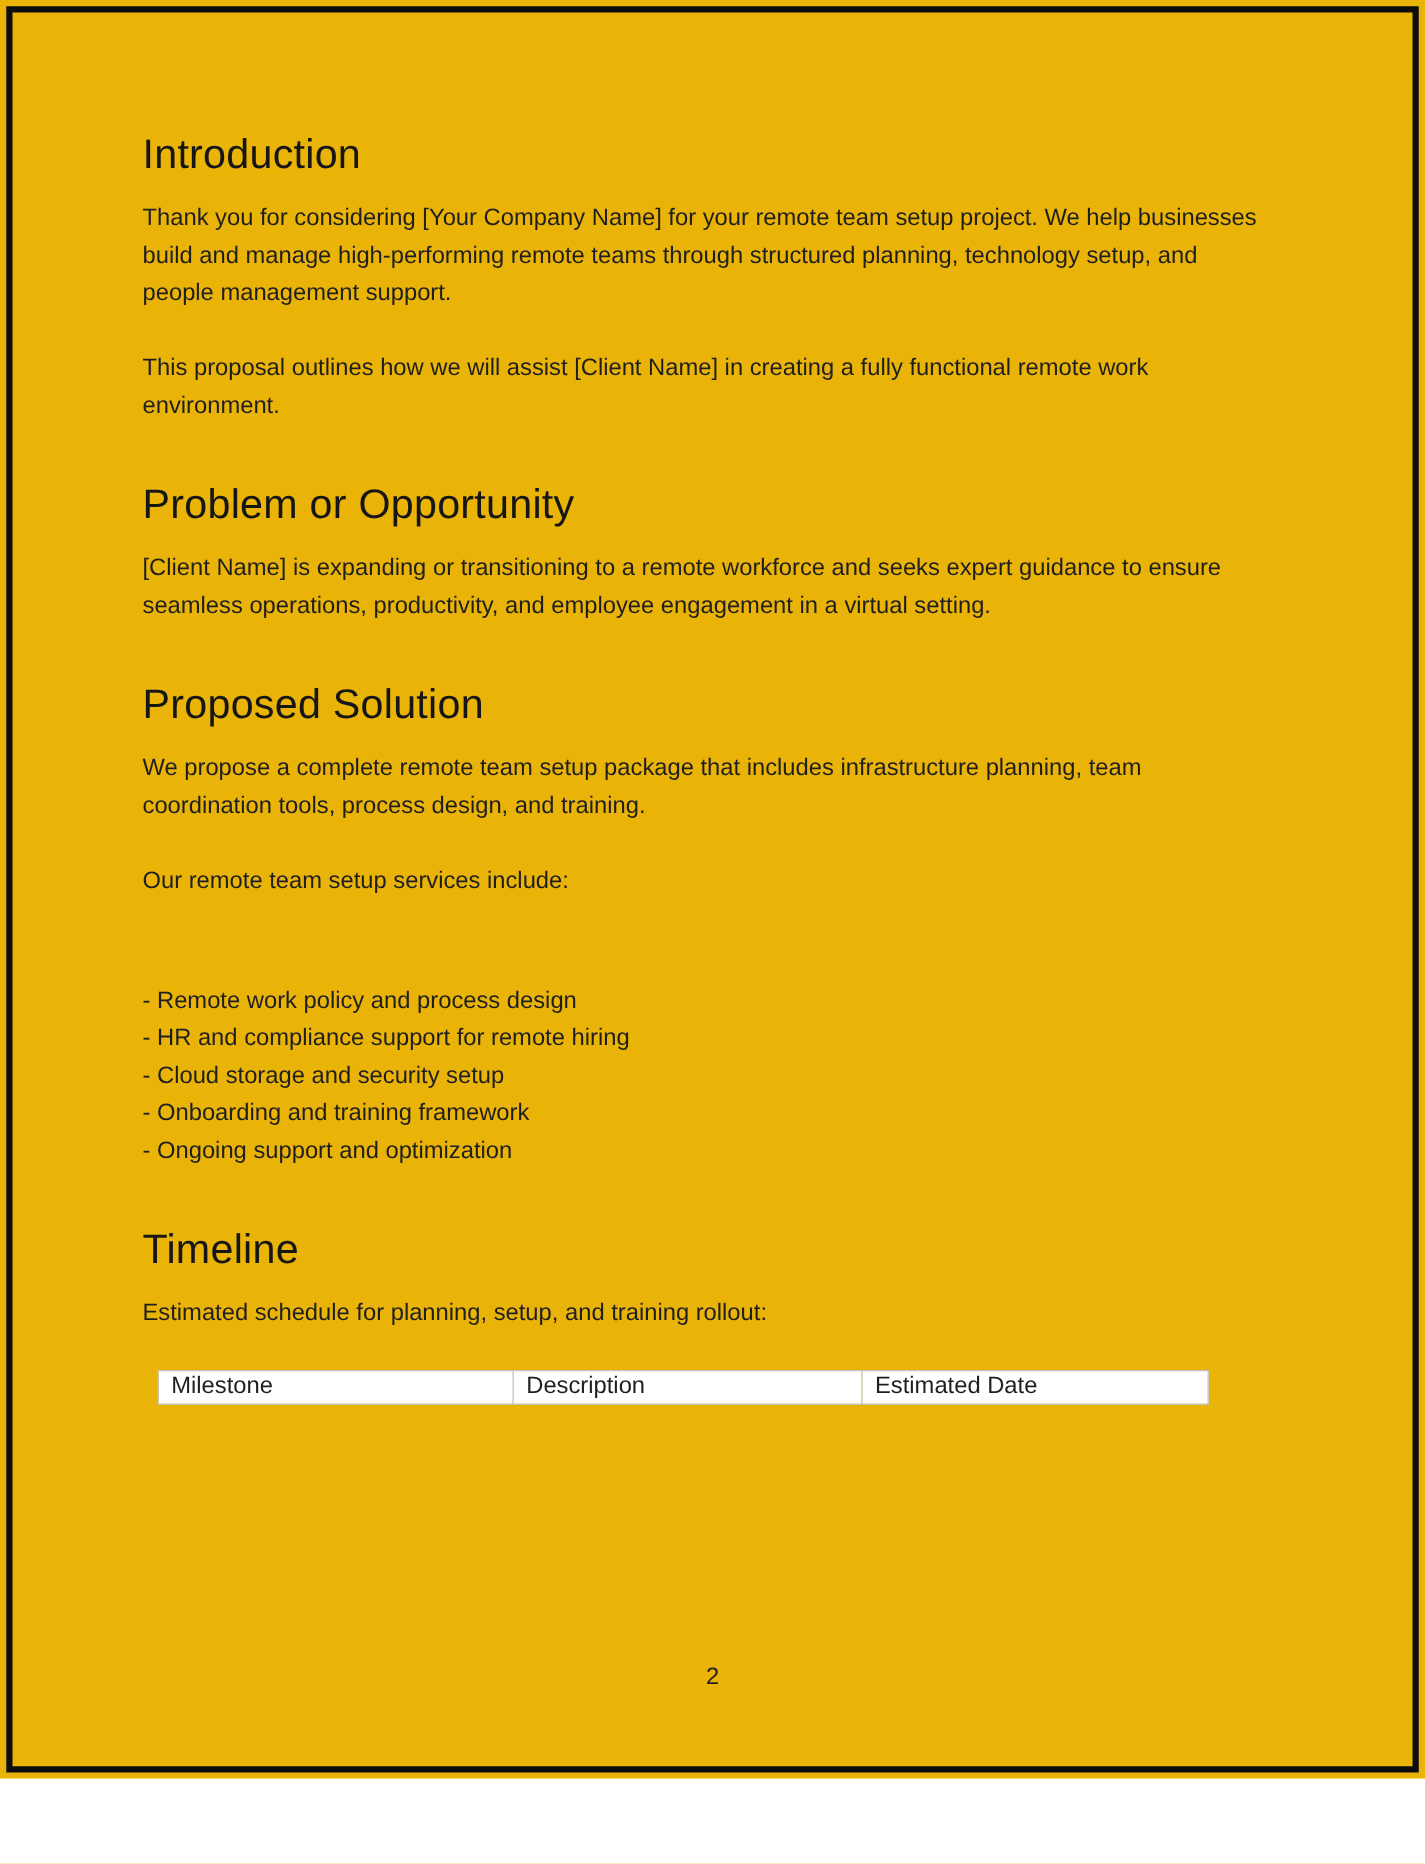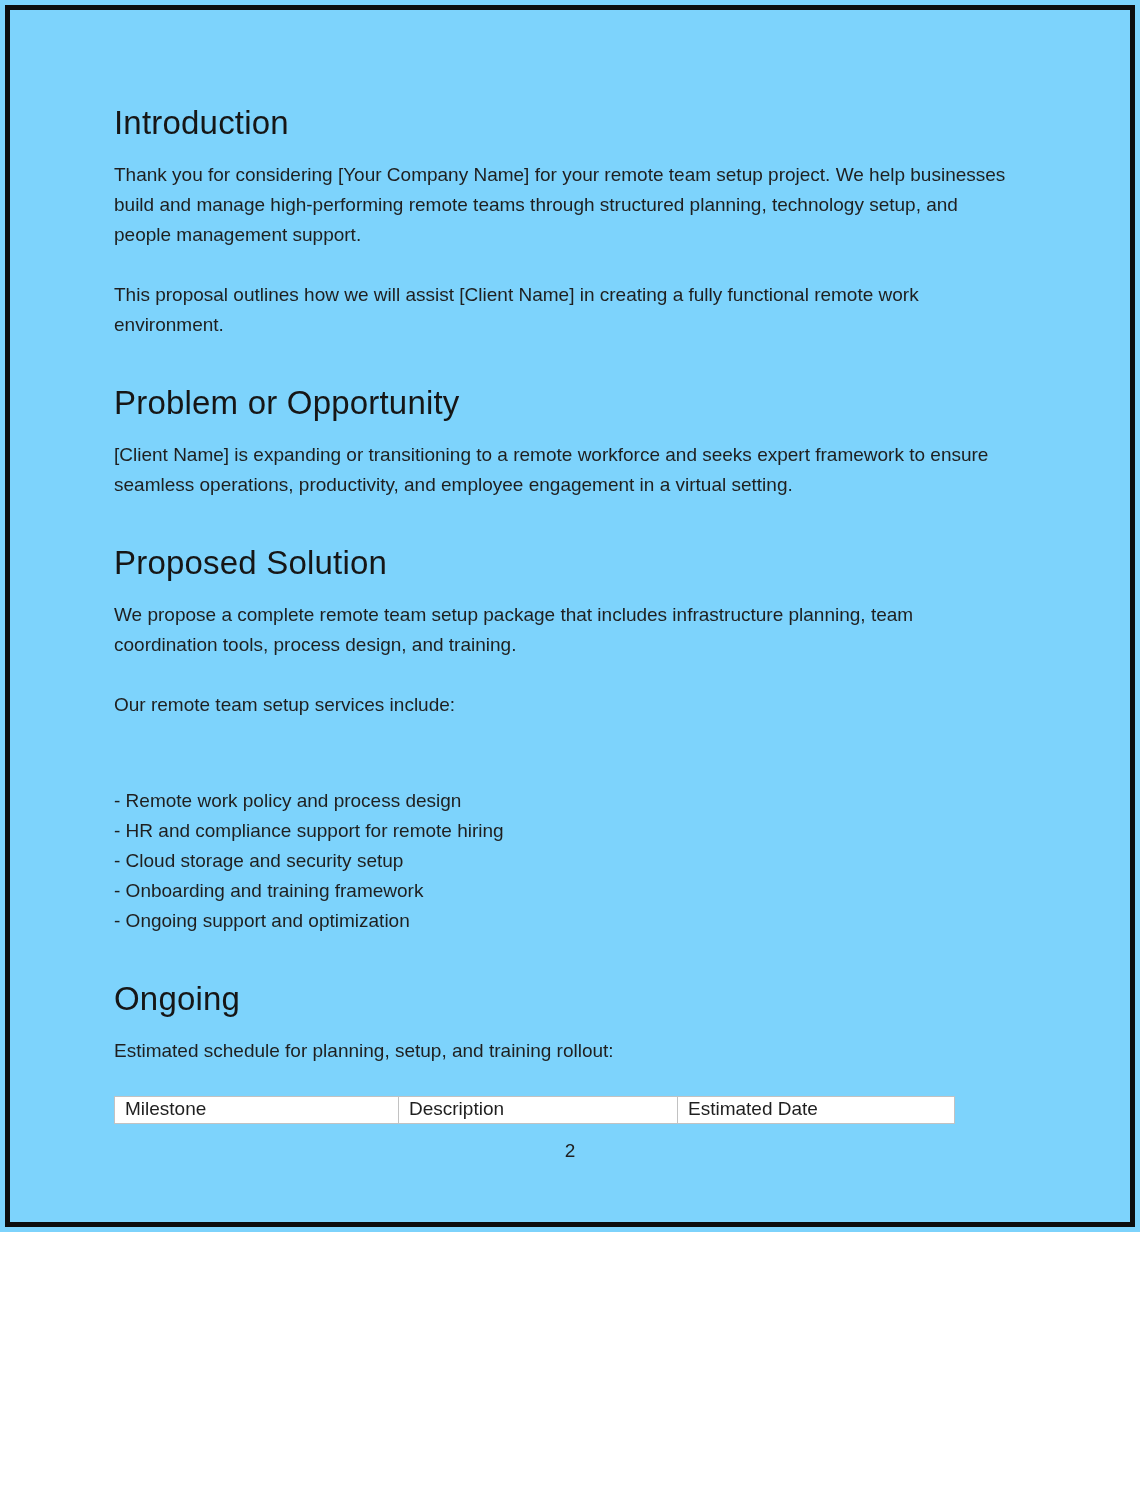--- a/index.html
+++ b/index.html
@@ -2,22 +2,22 @@
 <html><head>
 <meta charset="utf-8">
 <style>
   * { box-sizing: border-box; }
   html, body { margin: 0; padding: 0; background: #ffffff; }
   body { font-family: "Liberation Sans", sans-serif; color: #1f1f1f; }
 
   .page {
     position: relative;
     width: 1140px;
-    height: 1232px;
-    background: #7dd3fc;
+    height: 1423px;
+    background: #eab308;
     overflow: hidden;
   }
 
   .frame {
     position: absolute;
     top: 5px; left: 5px; right: 5px; bottom: 5px;
     border: 5px solid #0d0d0d;
     pointer-events: none;
   }
 
@@ -51,20 +51,21 @@
     color: #1f1f1f;
   }
 
   .spacer-line { height: 30px; }
 
   table.milestones {
     border-collapse: collapse;
     margin-top: 26px;
     width: 840px;
     table-layout: fixed;
+    margin-left: 12px;
   }
   table.milestones td {
     border: 1.5px solid #c2c2c2;
     height: 25px;
     padding: 1px 6px 3px 10px;
     font-size: 19px;
     color: #1f1f1f;
     vertical-align: middle;
     background: #ffffff;
   }
@@ -90,42 +91,42 @@
   <div class="content">
 
     <section>
       <h1 class="doc-heading first">Introduction</h1>
       <p class="body-par">Thank you for considering [Your Company Name] for your remote team setup project. We help businesses build and manage high-performing remote teams through structured planning, technology setup, and people management support.</p>
       <p class="body-par">This proposal outlines how we will assist [Client Name] in creating a fully functional remote work environment.</p>
     </section>
 
     <section>
       <h1 class="doc-heading">Problem or Opportunity</h1>
-      <p class="body-par">[Client Name] is expanding or transitioning to a remote workforce and seeks expert framework to ensure seamless operations, productivity, and employee engagement in a virtual setting.</p>
+      <p class="body-par">[Client Name] is expanding or transitioning to a remote workforce and seeks expert guidance to ensure seamless operations, productivity, and employee engagement in a virtual setting.</p>
     </section>
 
     <section>
       <h1 class="doc-heading">Proposed Solution</h1>
       <p class="body-par">We propose a complete remote team setup package that includes infrastructure planning, team coordination tools, process design, and training.</p>
     </section>
 
     <section>
       <p class="body-par">Our remote team setup services include:</p>
       <div class="spacer-line"></div>
       <div class="list-block">
         <div class="list-line">- Remote work policy and process design</div>
         <div class="list-line">- HR and compliance support for remote hiring</div>
         <div class="list-line">- Cloud storage and security setup</div>
         <div class="list-line">- Onboarding and training framework</div>
         <div class="list-line">- Ongoing support and optimization</div>
       </div>
     </section>
 
     <section>
-      <h1 class="doc-heading">Ongoing</h1>
+      <h1 class="doc-heading">Timeline</h1>
       <p class="body-par">Estimated schedule for planning, setup, and training rollout:</p>
       <table class="milestones">
         <tbody>
           <tr>
             <td class="col-milestone">Milestone</td>
             <td class="col-description">Description</td>
             <td class="col-date">Estimated Date</td>
           </tr>
         </tbody>
       </table>

